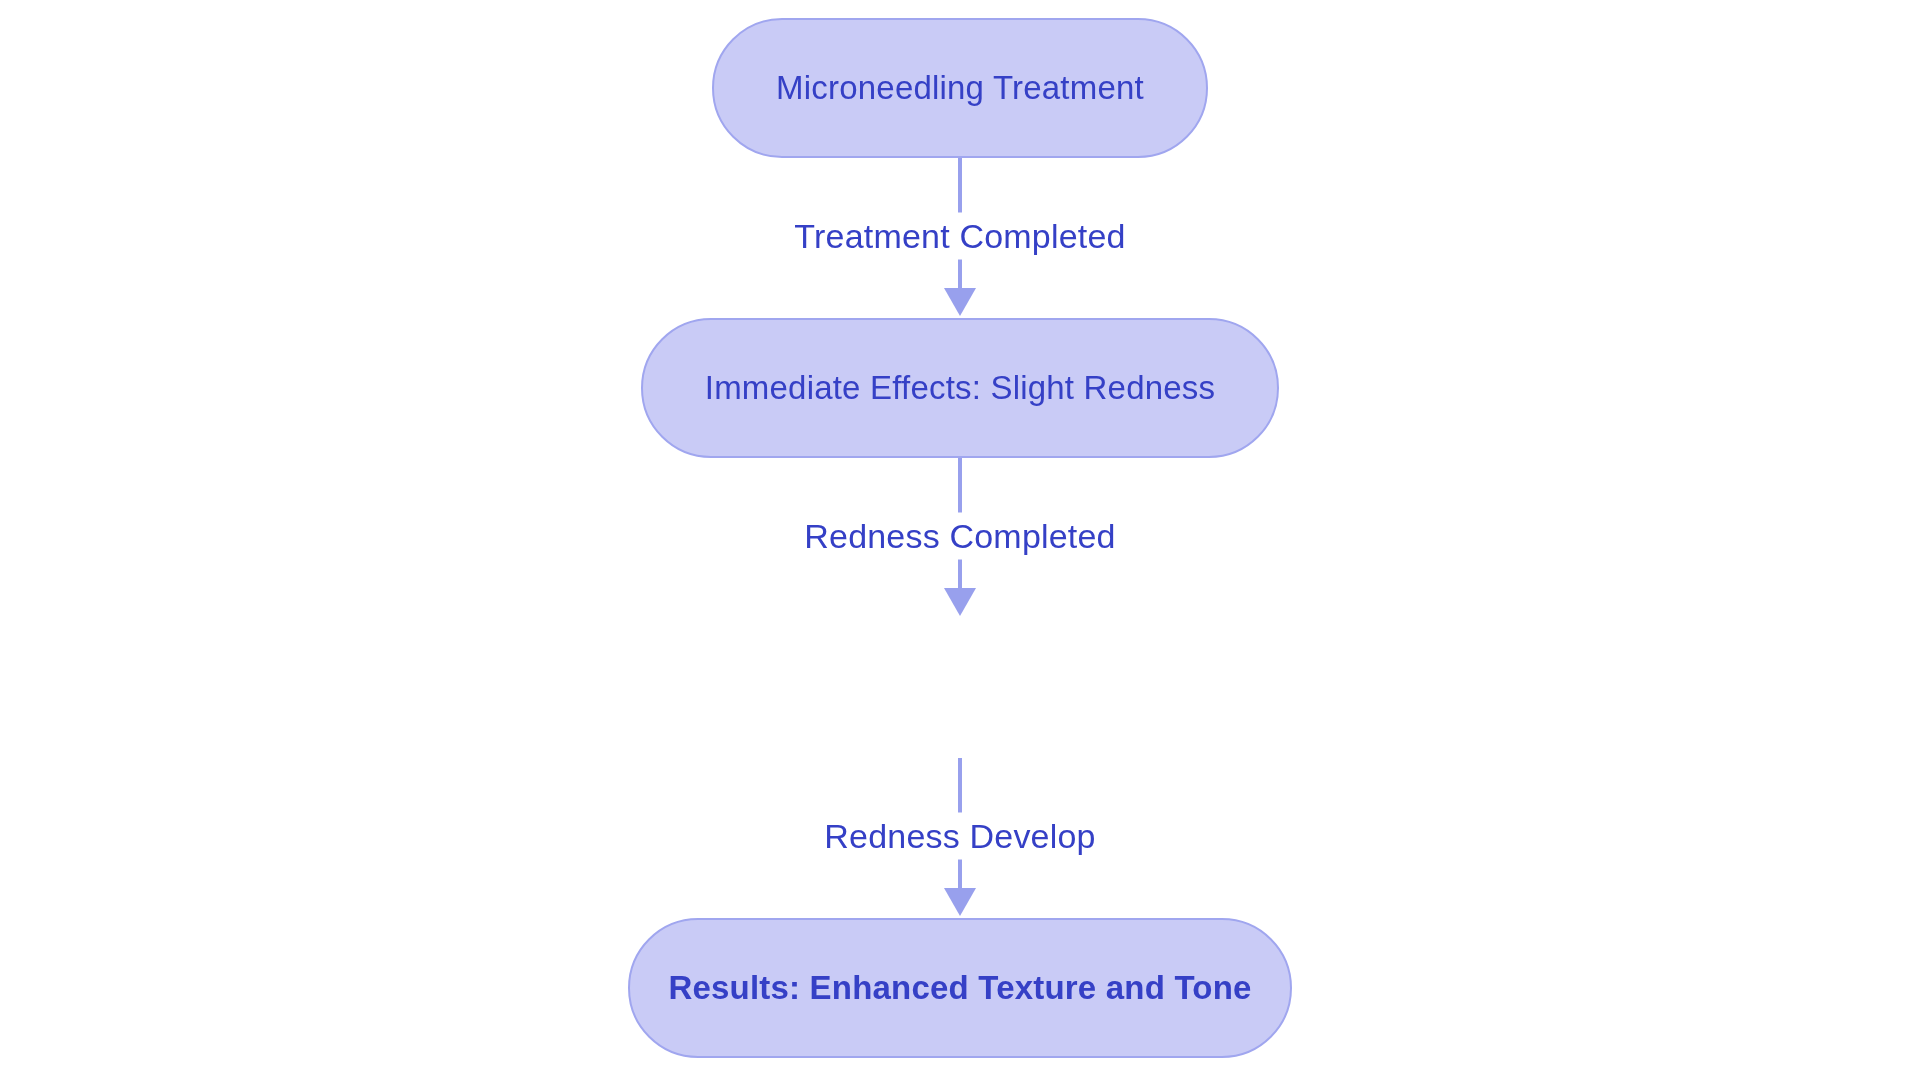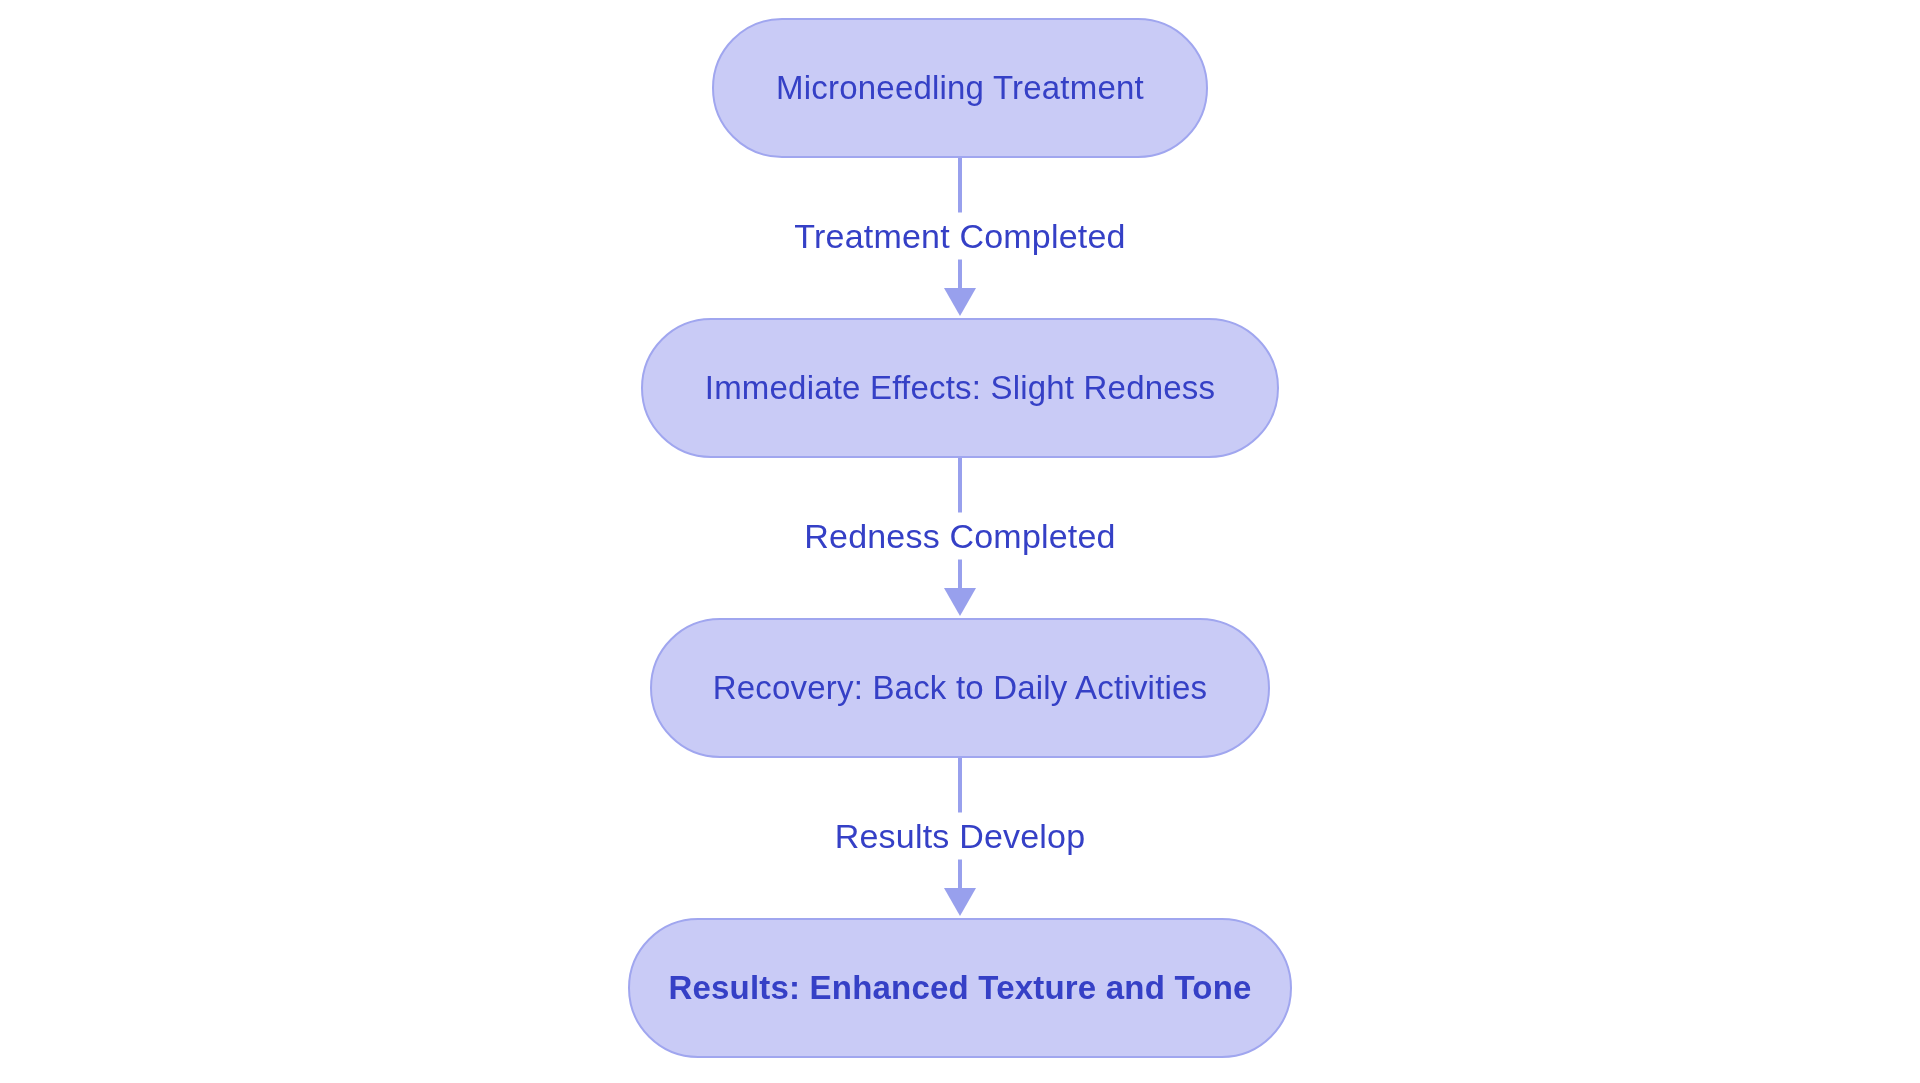--- a/index.html
+++ b/index.html
@@ -84,31 +84,28 @@
   <div class="edge-line l1"></div>
   <div class="arrowhead a1"></div>
   <div class="edge-label el1">Treatment Completed</div>
 
   <div class="edge-line l2"></div>
   <div class="arrowhead a2"></div>
   <div class="edge-label el2">Redness Completed</div>
 
   <div class="edge-line l3"></div>
   <div class="arrowhead a3"></div>
-  <div class="edge-label el3">Results Develop</div>
+  <div class="edge-label el3">Redness Develop</div>
 
   <div class="node n1">
     <span class="node-label">Microneedling Treatment</span>
   </div>
 
   <div class="node n2">
     <span class="node-label">Immediate Effects: Slight Redness</span>
   </div>
 
-  <div class="node n3">
-    <span class="node-label">Recovery: Back to Daily Activities</span>
-  </div>
 
   <div class="node n4">
     <span class="node-label">Results: Enhanced Texture and Tone</span>
   </div>
 
 </div>
 
 </body></html>

